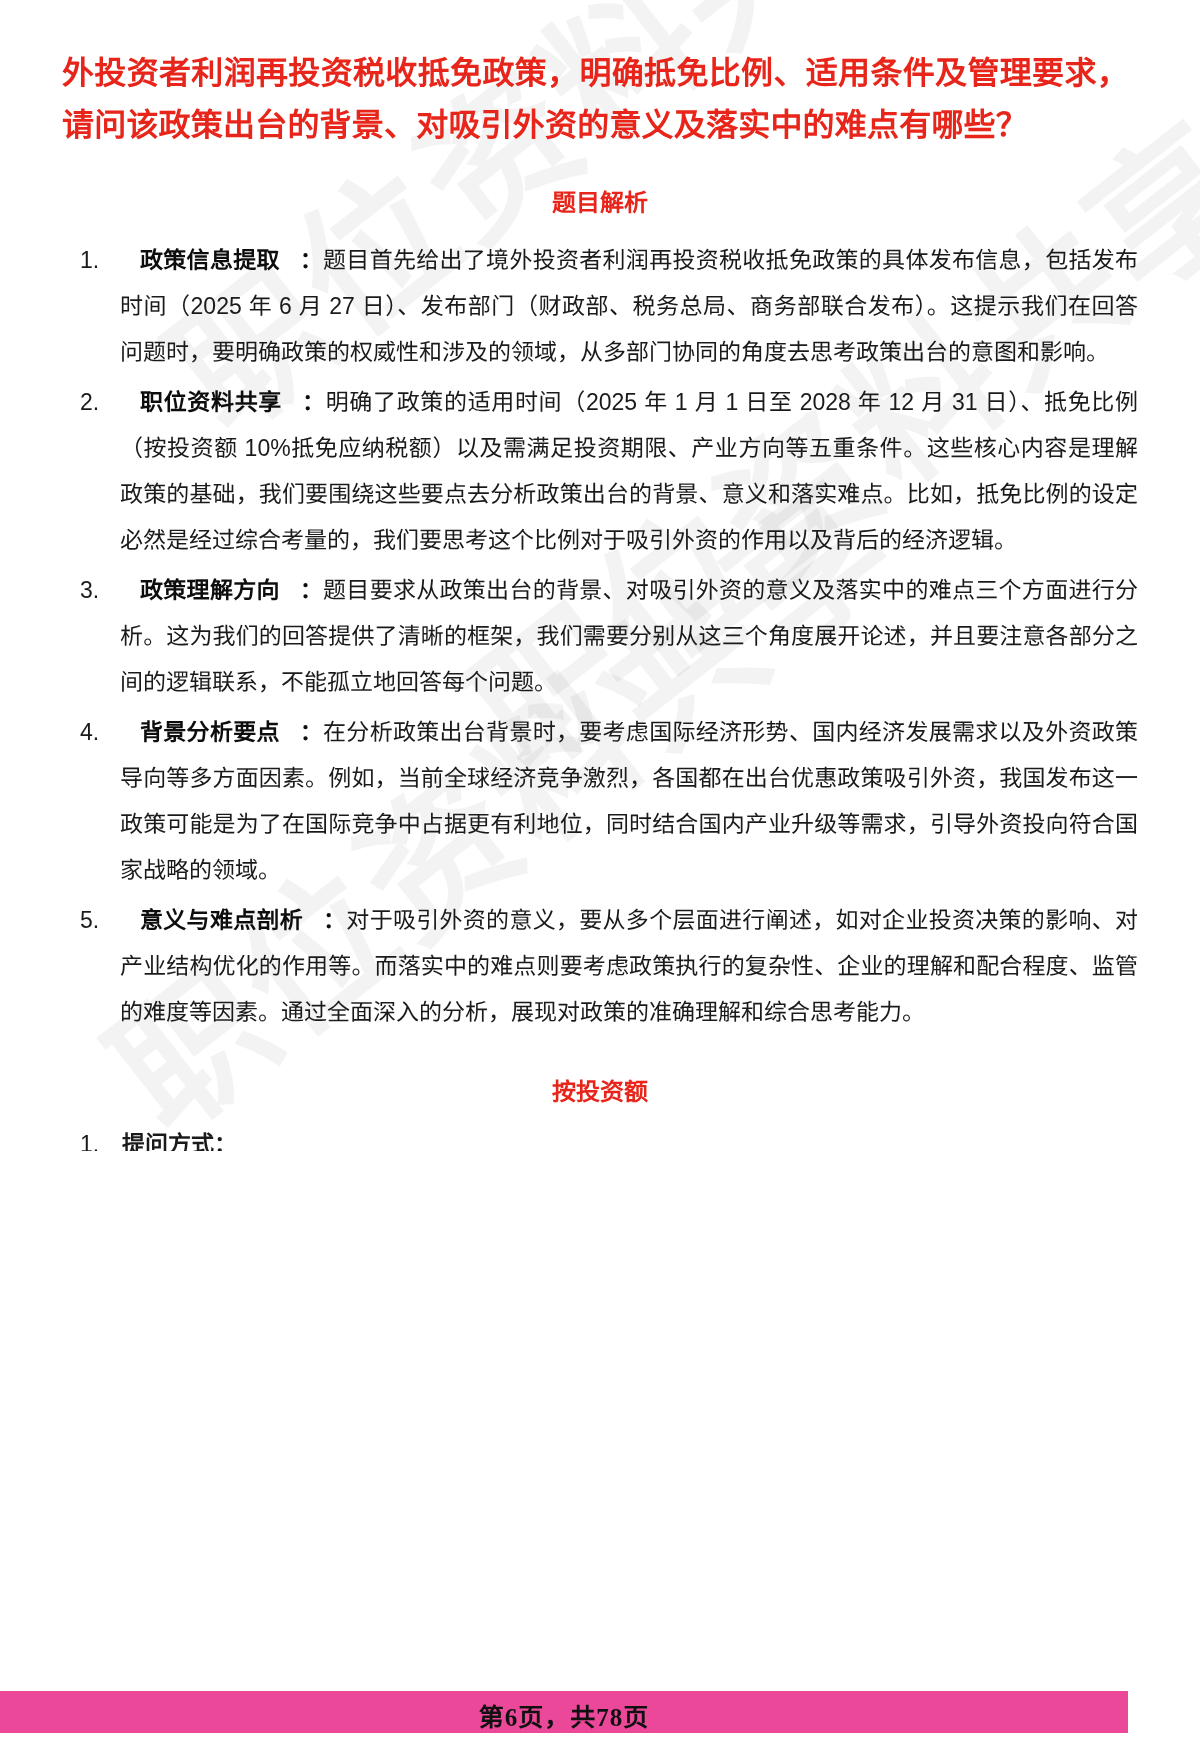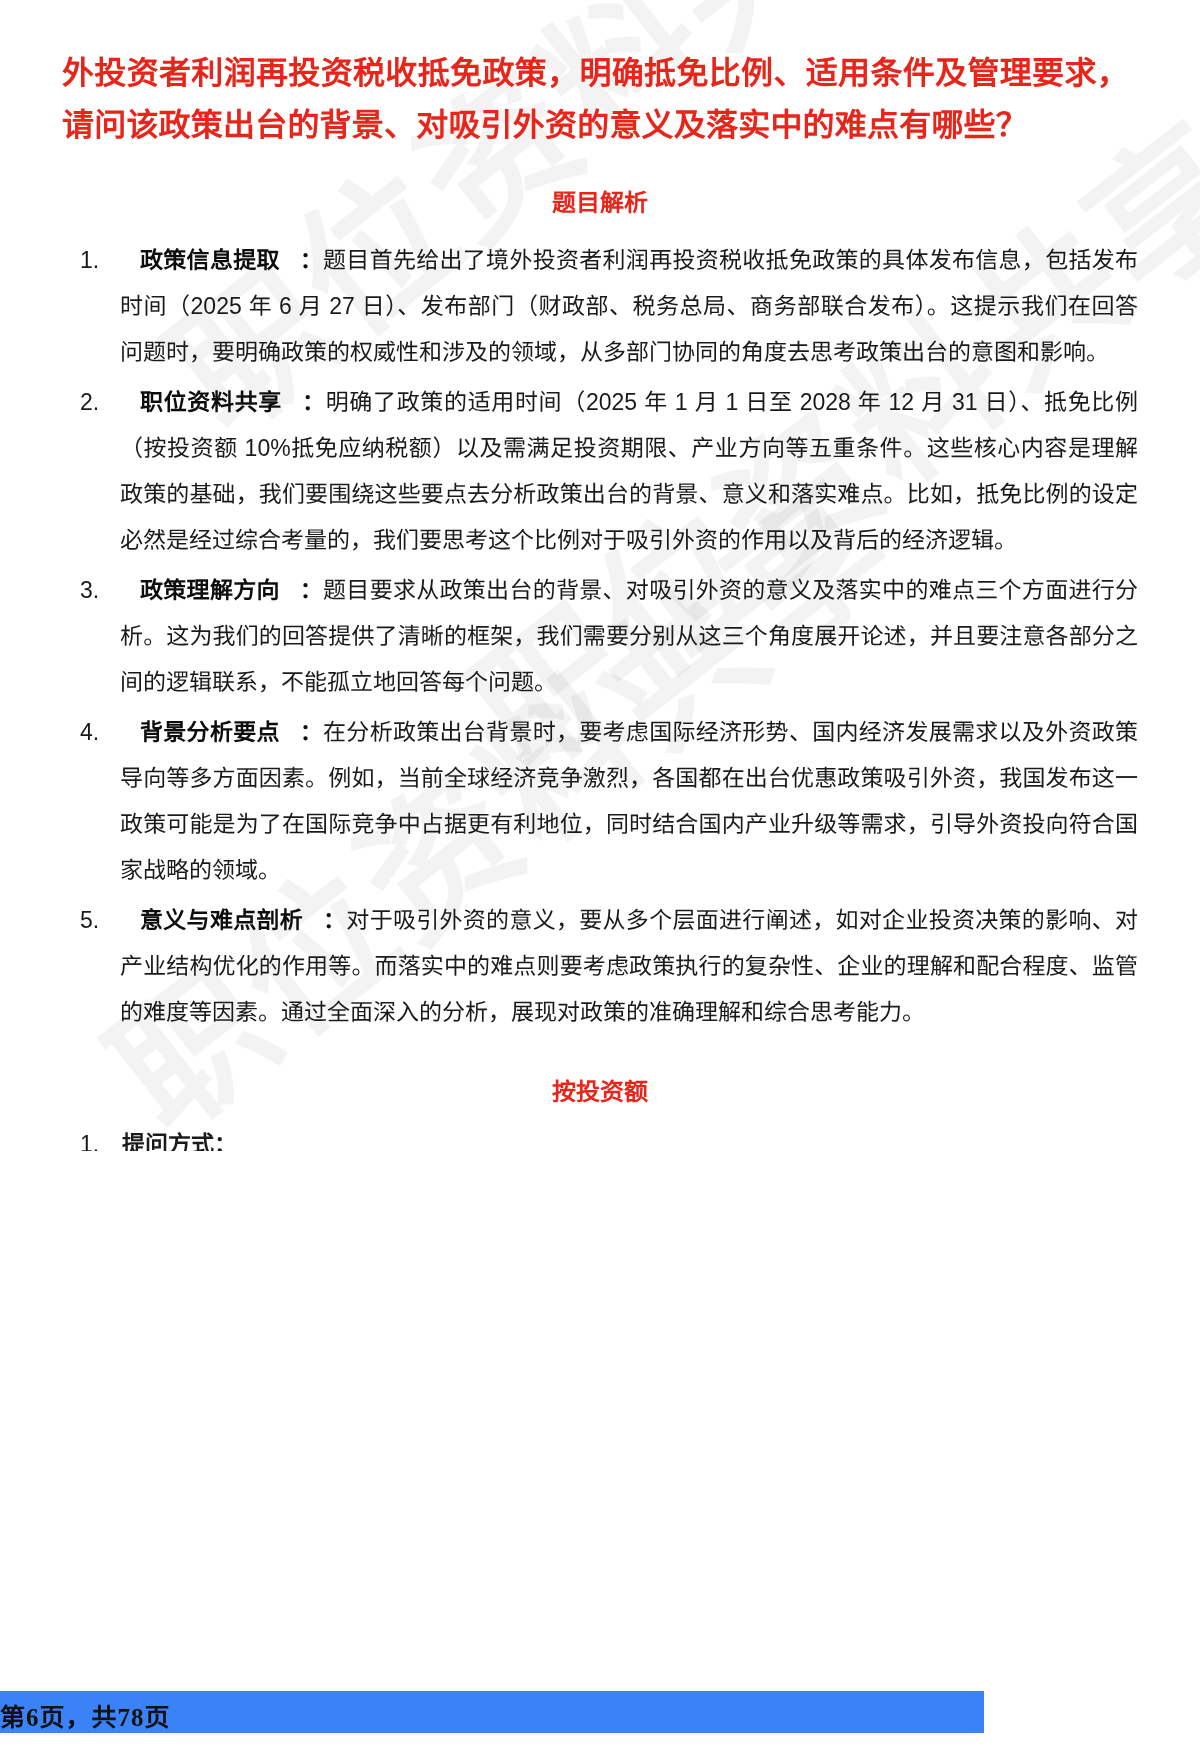--- a/index.html
+++ b/index.html
@@ -135,23 +135,24 @@
     top: -4px;
     font-size: 23px;
     line-height: 2.0;
   }
 
   
   #footer {
     position: absolute;
     left: 0;
     bottom: 22px;
-    width: 984px;
+    width: 1128px;
+    text-align: center;
     z-index: 3;
-    background: #3b82f6;
+    background: #ec4899;
     padding-top: 6px;
   }
   #footer .page-indicator {
     font-size: 25px;
     font-weight: 700;
     color: #111;
     letter-spacing: 1px;
     font-family: "Liberation Serif", "DejaVu Serif", serif;
   }
 </style>

